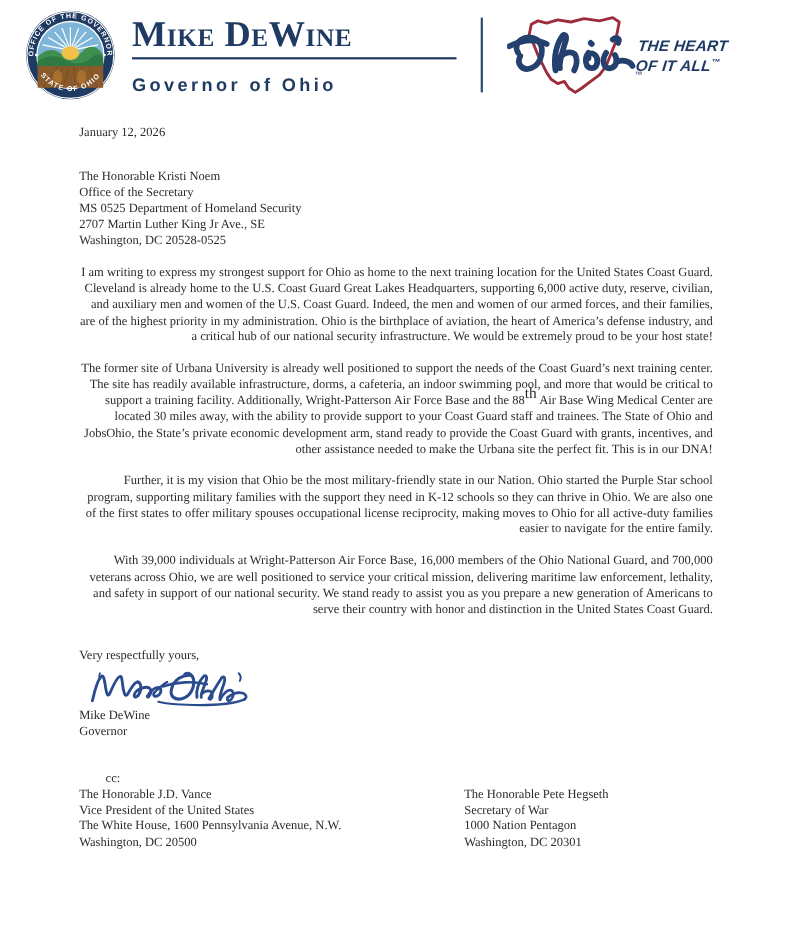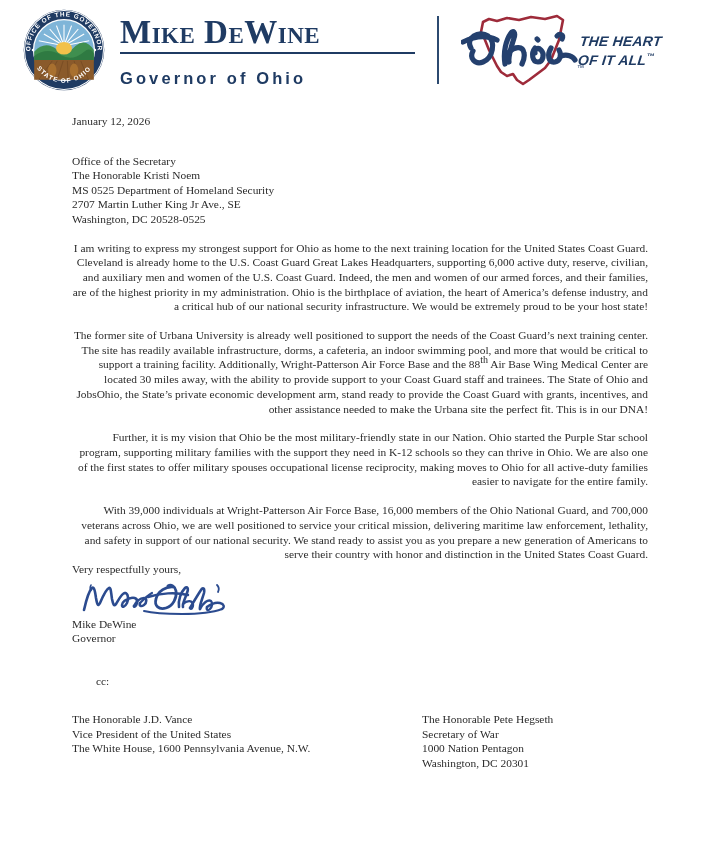--- a/index.html
+++ b/index.html
@@ -121,35 +121,35 @@
   .date-line { margin-top: 14px; }
   .addr-block { margin-top: 25px; }
   .addr-block div { line-height: 14.6px; }
   .salutation { margin-top: 24px; }
 
   p.para {
     margin: 14px 0 0 0;
     text-align: right;
     line-height: 14.7px;
   }
-  p.para sup { font-size: 10px; vertical-align: super; line-height: 0; }
-
-  .closing { }
+  p.para sup { font-size: 14px; vertical-align: super; line-height: 0; }
+
+  .closing { margin-top: 27px; }
   .sig-wrap {
     height: 38px;
     margin-top: 2px;
     margin-left: 6px;
   }
   .sig-wrap svg { display: block; }
   .sig-name { line-height: 14.6px; }
 
   .cc-block { margin-top: 28px; }
   .cc-label { line-height: 14.6px; margin-left: 24px; }
   .cc-cols { display: flex; }
-  .cc-col { line-height: 14.6px; margin-top: 24px; }
+  .cc-col { line-height: 14.6px; }
   .cc-col.left { width: 350px; flex: 0 0 350px; }
   .cc-col.right { flex: 1 1 auto; }
 </style>
 </head>
 <body>
 
 <div class="letterhead">
 
   <div class="seal">
     <svg viewBox="0 0 100 100" width="84" height="84">
@@ -233,22 +233,22 @@
       <div><span>OF IT ALL</span><span class="tm">™</span></div>
     </div>
   </div>
 </div>
 
 <div class="page-body">
 
   <div class="date-line">January 12, 2026</div>
 
   <div class="addr-block">
+    <div>The Honorable Kristi Noem</div>
     <div>Office of the Secretary</div>
-    <div>The Honorable Kristi Noem</div>
     <div>MS 0525 Department of Homeland Security</div>
     <div>2707 Martin Luther King Jr Ave., SE</div>
     <div>Washington, DC 20528-0525</div>
   </div>
 
 
   <p class="para">I am writing to express my strongest support for Ohio as home to the next training location for the United States Coast Guard.  Cleveland is already home to the U.S. Coast Guard Great Lakes Headquarters, supporting 6,000 active duty, reserve, civilian, and auxiliary men and women of the U.S. Coast Guard.  Indeed, the men and women of our armed forces, and their families, are of the highest priority in my administration.  Ohio is the birthplace of aviation, the heart of America’s defense industry, and a critical hub of our national security infrastructure.  We would be extremely proud to be your host state!</p>
 
   <p class="para"><span>The former site of Urbana University is already well positioned to support the needs of the Coast Guard’s next training center.  The site has readily available infrastructure, dorms, a cafeteria, an indoor swimming pool, and more that would be critical to support a training facility. Additionally, Wright-Patterson Air Force Base and the 88</span><sup>th</sup><span> Air Base Wing Medical Center are located 30 miles away, with the ability to provide support to your Coast Guard staff and trainees. The State of Ohio and JobsOhio, the State’s private economic development arm, stand ready to provide the Coast Guard with grants, incentives, and other assistance needed to make the Urbana site the perfect fit.  This is in our DNA!</span></p>
 
@@ -282,20 +282,21 @@
   <div class="sig-name">Mike DeWine</div>
   <div class="sig-name">Governor</div>
 
   <div class="cc-block">
     <div class="cc-label">cc:</div>
     <div class="cc-cols">
       <div class="cc-col left">
         <div>The Honorable J.D. Vance</div>
         <div>Vice President of the United States</div>
         <div>The White House, 1600 Pennsylvania Avenue, N.W.</div>
+        <div>Washington, DC 20500</div>
       </div>
       <div class="cc-col right">
         <div>The Honorable Pete Hegseth</div>
         <div>Secretary of War</div>
         <div>1000 Nation Pentagon</div>
         <div>Washington, DC 20301</div>
       </div>
     </div>
   </div>
 </div>

